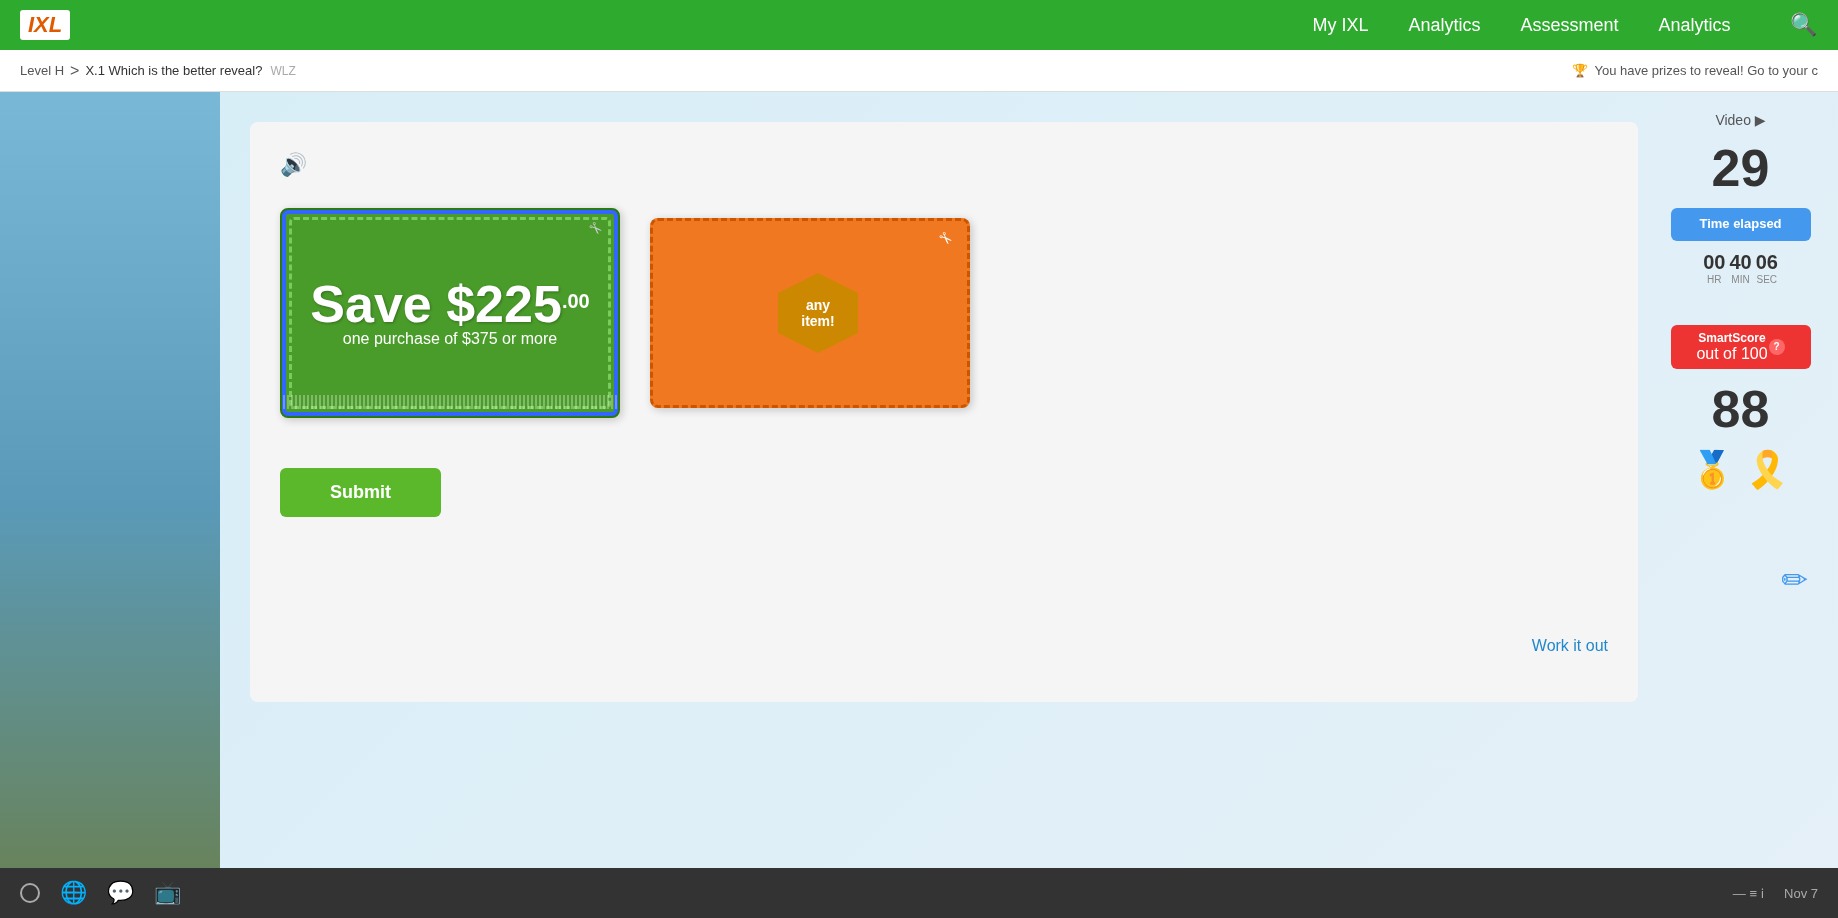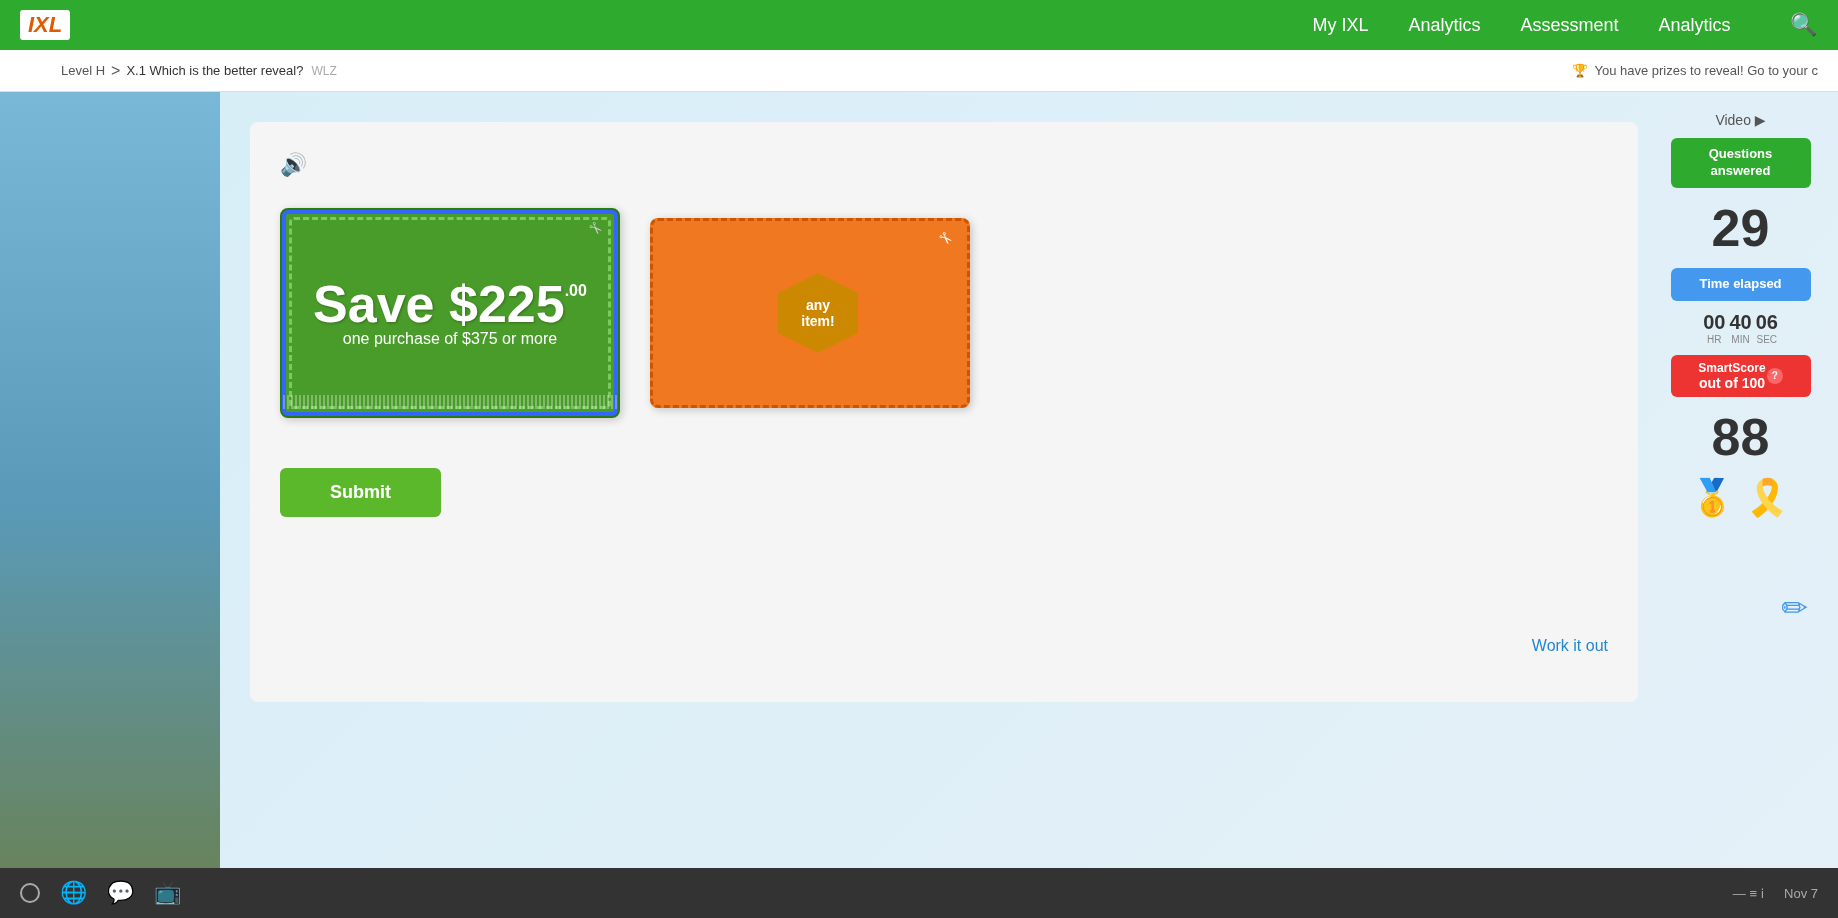--- a/index.html
+++ b/index.html
@@ -58,21 +58,20 @@
       background: white;
       display: flex;
       align-items: center;
       padding: 0 20px;
       border-bottom: 1px solid #ddd;
       z-index: 99;
     }
     .breadcrumb-text {
       font-size: 13px;
       color: #555;
-      margin-left: 41px;
     }
     .breadcrumb-arrow {
       margin: 0 6px;
       color: #555;
     }
     .breadcrumb-current {
       font-size: 13px;
       color: #333;
     }
     .prizes-banner {
@@ -339,20 +338,21 @@
       border-radius: 6px;
       padding: 6px 12px;
       text-align: center;
       font-size: 12px;
       font-weight: bold;
       width: 140px;
       display: flex;
       align-items: center;
       justify-content: center;
       gap: 1px;
+      margin-top: 30px;
     }
     .smart-score-circle {
       background: #ff6666;
       border-radius: 50%;
       width: 16px;
       height: 16px;
       display: inline-flex;
       align-items: center;
       justify-content: center;
       font-size: 10px;
@@ -456,21 +456,21 @@
       <span class="speaker-icon">🔊</span>
     </div>
 
     <div class="coupons-container">
 
       <div class="coupon-green selected-coupon">
         <div class="coupon-scissors-green">✂</div>
         <div style="display:flex; flex-direction:column; align-items:center;">
           <div style="display:flex; align-items:flex-start;">
             <span class="coupon-green-main">Save $225</span>
-            <span style="color:white; font-size:16px; font-weight:bold; margin-top:4px;">.00</span>
+            <span style="color:white; font-size:20px; font-weight:bold; margin-top:12px;">.00</span>
           </div>
           <div class="coupon-green-sub">one purchase of $375 or more</div>
         </div>
         <div class="coupon-green-barcode"></div>
       </div>
 
       <div class="coupon-orange">
         <div class="coupon-scissors-orange">✂</div>
         <div class="coupon-orange-badge">
           <span>any</span>
@@ -485,24 +485,20 @@
     <div class="work-it-out" style="margin-top:120px;">Work it out</div>
 
   </div>
 
   <div class="right-panel">
 
     <div class="video-btn">
       <span>Video ▶</span>
     </div>
 
-    <div class="questions-answered-btn">
-      <span>Questions
-answered</span>
-    </div>
 
     <div class="questions-number">29</div>
 
     <div class="time-elapsed-btn">
       <span>Time
 elapsed</span>
     </div>
 
     <div class="time-display">
       <div class="time-unit">
@@ -516,21 +512,21 @@
       <div class="time-unit">
         <span class="time-value">06</span>
         <span class="time-label">SEC</span>
       </div>
     </div>
 
     <div class="smart-score-btn">
       <span>
         <span>SmartScore</span>
         <br>
-        <span style="font-size:14px; font-weight:bold;">out of 100</span>
+        <span style="font-size:16px; font-weight:normal;">out of 100</span>
       </span>
       <span class="smart-score-circle">?</span>
     </div>
 
     <div class="smart-score-number">88</div>
 
     <div class="badges">
       <span class="badge-gold">🥇</span>
       <span class="badge-blue">🎗️</span>
     </div>

